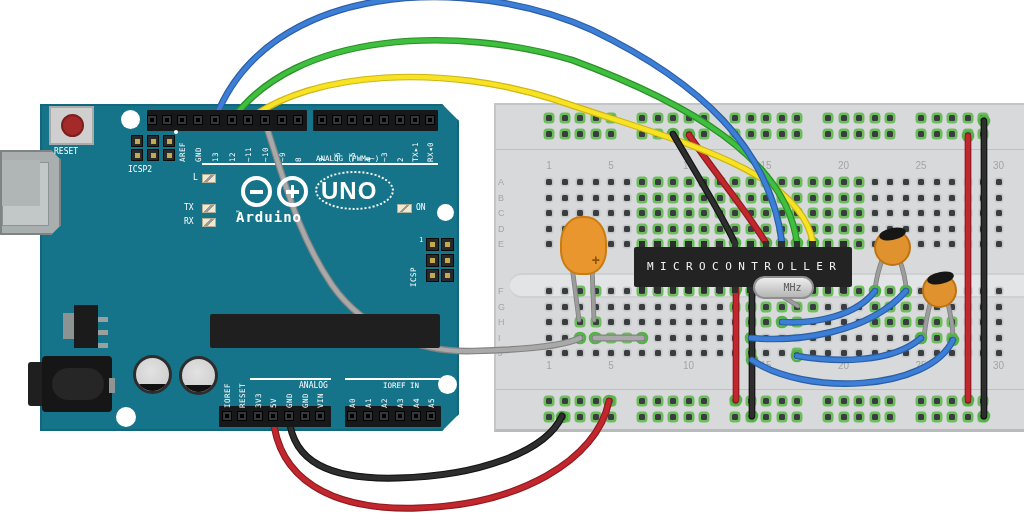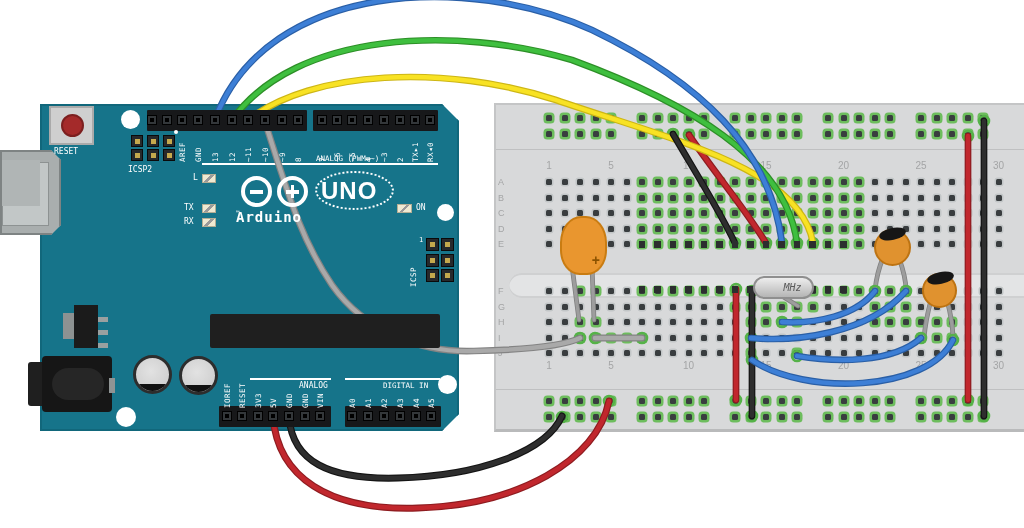--- a/index.html
+++ b/index.html
@@ -22,21 +22,21 @@
   
   .tant-cap{left:560px;top:216px;width:47px;height:59px;background:#e9962f;border:2px solid #c97c12;
             border-radius:45% 45% 42% 42%;z-index:3;}
   .tant-plus{right:5px;bottom:5px;font-size:14px;font-weight:bold;color:#8a5200;}
   .bb-chip{left:634px;top:247px;width:218px;height:40px;background:#232323;border-radius:2px;z-index:3;}
   .bb-chip span{position:absolute;left:13px;top:13px;font-size:11px;letter-spacing:6.4px;color:#f2f2f2;white-space:nowrap;}
   .chip-pins{left:634px;width:218px;height:7px;z-index:2;
     background:repeating-linear-gradient(90deg,transparent 0 4.7px,#2c2e2f 4.7px 11.2px,transparent 11.2px 15.5px);}
   .crystal{left:753px;top:276px;width:61px;height:23px;border-radius:12px;z-index:3;
            background:linear-gradient(#ededed,#b5b5b5);border:2px solid #8f8f8f;text-align:center;}
-  .crystal span{position:static;font-style:italic;font-size:10px;color:#5a5a5a;line-height:19px;}
+  .crystal span{position:static;font-size:10px;color:#5a5a5a;line-height:19px;}
   .ceramic{border-radius:50%;background:#e0922f;border:2px solid #bd7312;z-index:3;}
   .ceramic .top{left:3px;top:-3px;width:27px;height:12px;background:#161616;border-radius:50%;transform:rotate(-12deg);}
   .c1{left:874px;top:229px;width:37px;height:37px;}
   .c2{left:922px;top:273px;width:35px;height:35px;}
 
   
   .pcb{left:40px;top:104px;width:419px;height:327px;background:#16748a;
        clip-path:polygon(0 0,402px 0,419px 17px,419px 310px,402px 327px,0 327px);
        box-shadow:inset 0 0 0 2px #11677b;}
   .usb{left:0;top:150px;width:61px;height:85px;background:#a9aeae;border:2px solid #7e8383;
@@ -529,20 +529,23 @@
       <path d="M931,300 C927,315 925,326 924,338" stroke="#9d9d9d" stroke-width="3.2" fill="none" stroke-linecap="round"></path>
       <path d="M947,300 C951,315 953,327 953,339" stroke="#7f7f7f" stroke-width="4.8" fill="none" stroke-linecap="round"></path>
       <path d="M947,300 C951,315 953,327 953,339" stroke="#9d9d9d" stroke-width="3.2" fill="none" stroke-linecap="round"></path>
       <path d="M782,296 L798,306" stroke="#7f7f7f" stroke-width="4.8" fill="none" stroke-linecap="round"></path>
       <path d="M782,296 L798,306" stroke="#9d9d9d" stroke-width="3.2" fill="none" stroke-linecap="round"></path>
     </svg>
 
   <div class="tant-cap">
     <span class="tant-plus">+</span>
   </div>
+  <div class="bb-chip">
+    <span class="mono">MICROCONTROLLER</span>
+  </div>
   <div class="chip-pins" style="top:241px"></div>
   <div class="chip-pins" style="top:286px"></div>
   <div class="crystal">
     <span class="mono">MHz</span>
   </div>
   <div class="ceramic c1">
       <div class="top"></div>
     </div>
   <div class="ceramic c2">
       <div class="top"></div>
@@ -766,21 +769,21 @@
   <div class="brand mono">
       <span>Arduino</span>
       <sup>™</sup>
     </div>
 
   <div class="silk-line" style="left:202px;top:163px;width:236px"></div>
   <div class="silk mono" style="left:316px;top:154px;font-size:7.5px;z-index:2">ANALOG (PWM=~)</div>
   <div class="silk-line" style="left:250px;top:378px;width:81px"></div>
   <div class="silk mono" style="left:299px;top:381px;font-size:8px;z-index:2">ANALOG</div>
   <div class="silk-line" style="left:345px;top:378px;width:95px"></div>
-  <div class="silk mono" style="left:383px;top:381px;font-size:7.5px;z-index:2">DIGITAL IN</div>
+  <div class="silk mono" style="left:383px;top:381px;font-size:7.5px;z-index:2">IOREF IN</div>
 
   <div class="silk mono" style="left:128px;top:165px;font-size:8px;z-index:2">ICSP2</div>
   <div class="vlabel mono" style="left:409px;top:287px;z-index:2">ICSP</div>
   <div class="silk mono" style="left:419px;top:236px;font-size:7px;z-index:2">1</div>
   <div class="whole" style="left:174px;top:130px;width:4px;height:4px"></div>
 
   <svg id="wires-svg" width="1024" height="528" viewBox="0 0 1024 528">
       <circle cx="215" cy="119" r="5" fill="none" stroke="#55b248" stroke-width="2.6"></circle>
       <circle cx="232" cy="120" r="5" fill="none" stroke="#55b248" stroke-width="2.6"></circle>
       <circle cx="248" cy="120" r="5" fill="none" stroke="#55b248" stroke-width="2.6"></circle>

